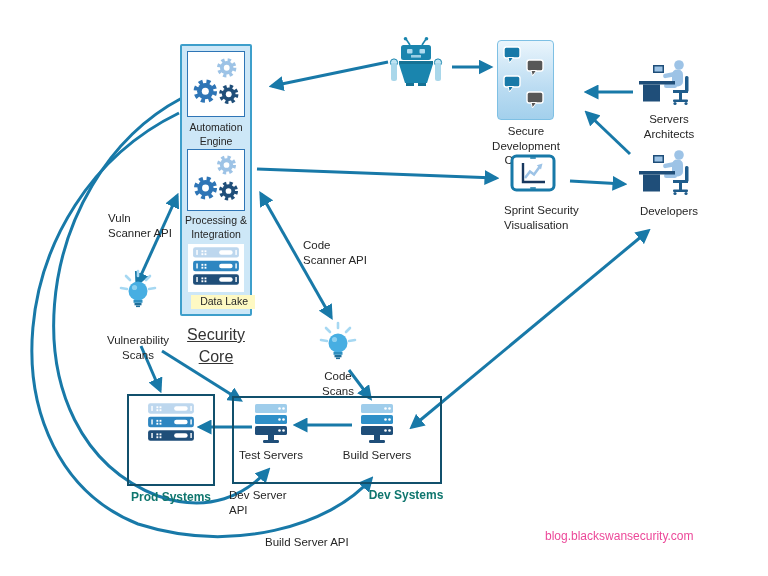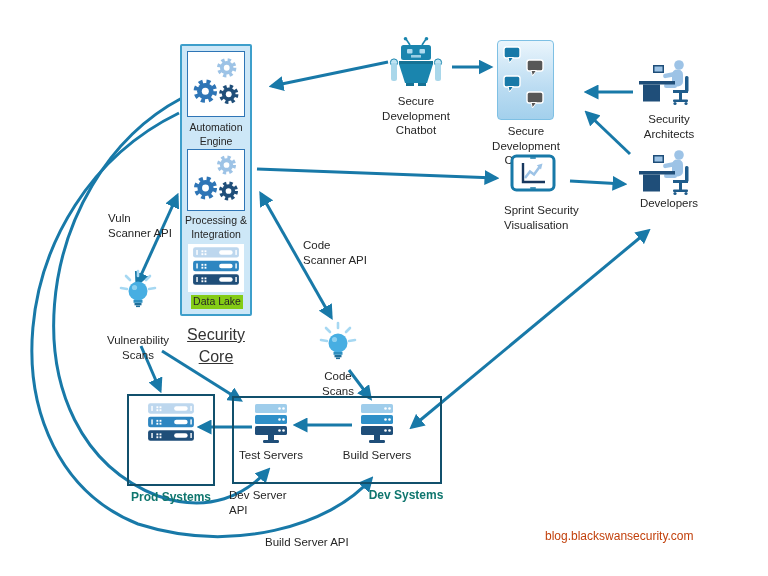--- a/index.html
+++ b/index.html
@@ -4,21 +4,21 @@
 <style>
   html,body{margin:0;padding:0;background:#fff;}
   .stage{position:relative;width:768px;height:576px;background:#fff;overflow:hidden;
          font-family:"Liberation Sans",sans-serif;color:#2b2b2b;}
   .abs{position:absolute;}
   .lbl{position:absolute;font-size:11.5px;line-height:1.28;text-align:center;color:#262626;}
   .lbl.small{font-size:10.5px;line-height:1.3;}
   .lbl.left{text-align:left;}
   .lbl.big{font-size:16px;line-height:1.35;color:#333;text-decoration:underline;}
   .lbl.bold{font-weight:bold;color:#0f766e;font-size:12px;}
-  .lbl.whitebg{background:#84cc16;padding:0 1px;}
+  .lbl.whitebg{background:#fef9c3;padding:0 7px;text-align:right;}
   .core-box{position:absolute;left:180px;top:44px;width:72px;height:272px;
             background:#CDE7F7;border:2px solid #3E9FCB;border-radius:2px;box-sizing:border-box;}
   .module{position:absolute;background:#fff;border:1.5px solid #2E75B6;box-sizing:border-box;}
   .group-box{position:absolute;border:2.5px solid #11506C;box-sizing:border-box;background:transparent;}
   .channel-box{position:absolute;left:497px;top:40px;width:57px;height:80px;border-radius:4px;
                background:linear-gradient(180deg,#EAF5FC 0%,#BBDCF2 60%,#A3D0EC 100%);
                border:1.5px solid #7EC0E4;box-sizing:border-box;}
   svg{display:block;}
   .layer{position:absolute;left:0;top:0;pointer-events:none;}
 </style>
@@ -162,41 +162,40 @@
     <rect x="25" y="19" width="10" height="2.6" fill="#9CCFE4"></rect>
     <circle cx="8" cy="26.5" r="3.6" fill="#BFE3F2" stroke="#1A85AE" stroke-width="1"></circle>
     <circle cx="52" cy="26.5" r="3.6" fill="#BFE3F2" stroke="#1A85AE" stroke-width="1"></circle>
     <rect x="5" y="27" width="6" height="18" rx="2.5" fill="#A9D7EA"></rect>
     <rect x="49" y="27" width="6" height="18" rx="2.5" fill="#A9D7EA"></rect>
     <rect x="13" y="25" width="34" height="3.5" fill="#157295"></rect>
     <path d="M13,28 L47,28 L41,47 L19,47 Z" fill="#1A85AE"></path>
     <rect x="20" y="47" width="8" height="3" fill="#157295"></rect>
       <rect x="32" y="47" width="8" height="3" fill="#157295"></rect>
   </svg>
-  <div class="lbl" style="left:368px;top:94px;width:96px;">Secure Development Chatbot</div>
 
   <div class="channel-box">
     <svg width="54" height="77" viewBox="0 0 54 77">
       <use href="#bubbleU" transform="translate(6,6)" color="#1879A8"></use>
       <use href="#bubbleU" transform="translate(29,19)" color="#575757"></use>
       <use href="#bubbleU" transform="translate(6,35)" color="#1879A8"></use>
       <use href="#bubbleU" transform="translate(29,51)" color="#575757"></use>
     </svg>
   </div>
   <div class="lbl" style="left:478px;top:124px;width:96px;">Secure Development Channel</div>
 
   <svg class="abs" style="left:636px;top:56px;" width="66" height="52" viewBox="0 0 66 52">
     <use href="#personU"></use>
   </svg>
-  <div class="lbl" style="left:636px;top:112px;width:66px;">Security Architects</div>
+  <div class="lbl" style="left:636px;top:112px;width:66px;">Servers Architects</div>
 
   <svg class="abs" style="left:636px;top:146px;" width="66" height="52" viewBox="0 0 66 52">
     <use href="#personU"></use>
   </svg>
-  <div class="lbl" style="left:626px;top:196px;width:86px;">Developers</div>
+  <div class="lbl" style="left:626px;top:204px;width:86px;">Developers</div>
 
   <svg class="abs" style="left:510px;top:154px;" width="46" height="40" viewBox="0 0 46 40">
     <rect x="2" y="2" width="42" height="34" rx="4.5" fill="#fff" stroke="#1879A8" stroke-width="3"></rect>
     <rect x="20" y="3.2" width="6" height="1.6" rx="0.8" fill="#1879A8"></rect>
     <rect x="20" y="33.2" width="6" height="1.6" rx="0.8" fill="#1879A8"></rect>
     <path d="M13,9 L13,28 L35,28" fill="none" stroke="#17375E" stroke-width="2.4"></path>
     <polyline points="15,24 20,17.5 24,20.5 29.5,13" fill="none" stroke="#9DC3E6" stroke-width="2.6"></polyline>
     <path d="M32.5,9.5 L26.8,11.2 L31,15.6 Z" fill="#9DC3E6"></path>
   </svg>
   <div class="lbl left" style="left:504px;top:203px;width:90px;">Sprint Security Visualisation</div>
@@ -228,15 +227,15 @@
   <svg class="abs" style="left:253px;top:401px;" width="36" height="46" viewBox="0 0 36 40">
     <use href="#towerU"></use>
   </svg>
   <div class="lbl" style="left:237px;top:448px;width:68px;">Test Servers</div>
   <svg class="abs" style="left:359px;top:401px;" width="36" height="46" viewBox="0 0 36 40">
     <use href="#towerU"></use>
   </svg>
   <div class="lbl" style="left:342px;top:448px;width:70px;">Build Servers</div>
   <div class="lbl bold" style="left:364px;top:488px;width:84px;">Dev Systems</div>
 
-  <div class="lbl left" style="left:545px;top:529px;width:180px;font-size:12px;color:#c2410c;">blog.blackswansecurity.com</div>
+  <div class="lbl left" style="left:545px;top:529px;width:180px;font-size:12px;color:#ec4899;">blog.blackswansecurity.com</div>
 
 </div>
 
 </body></html>

